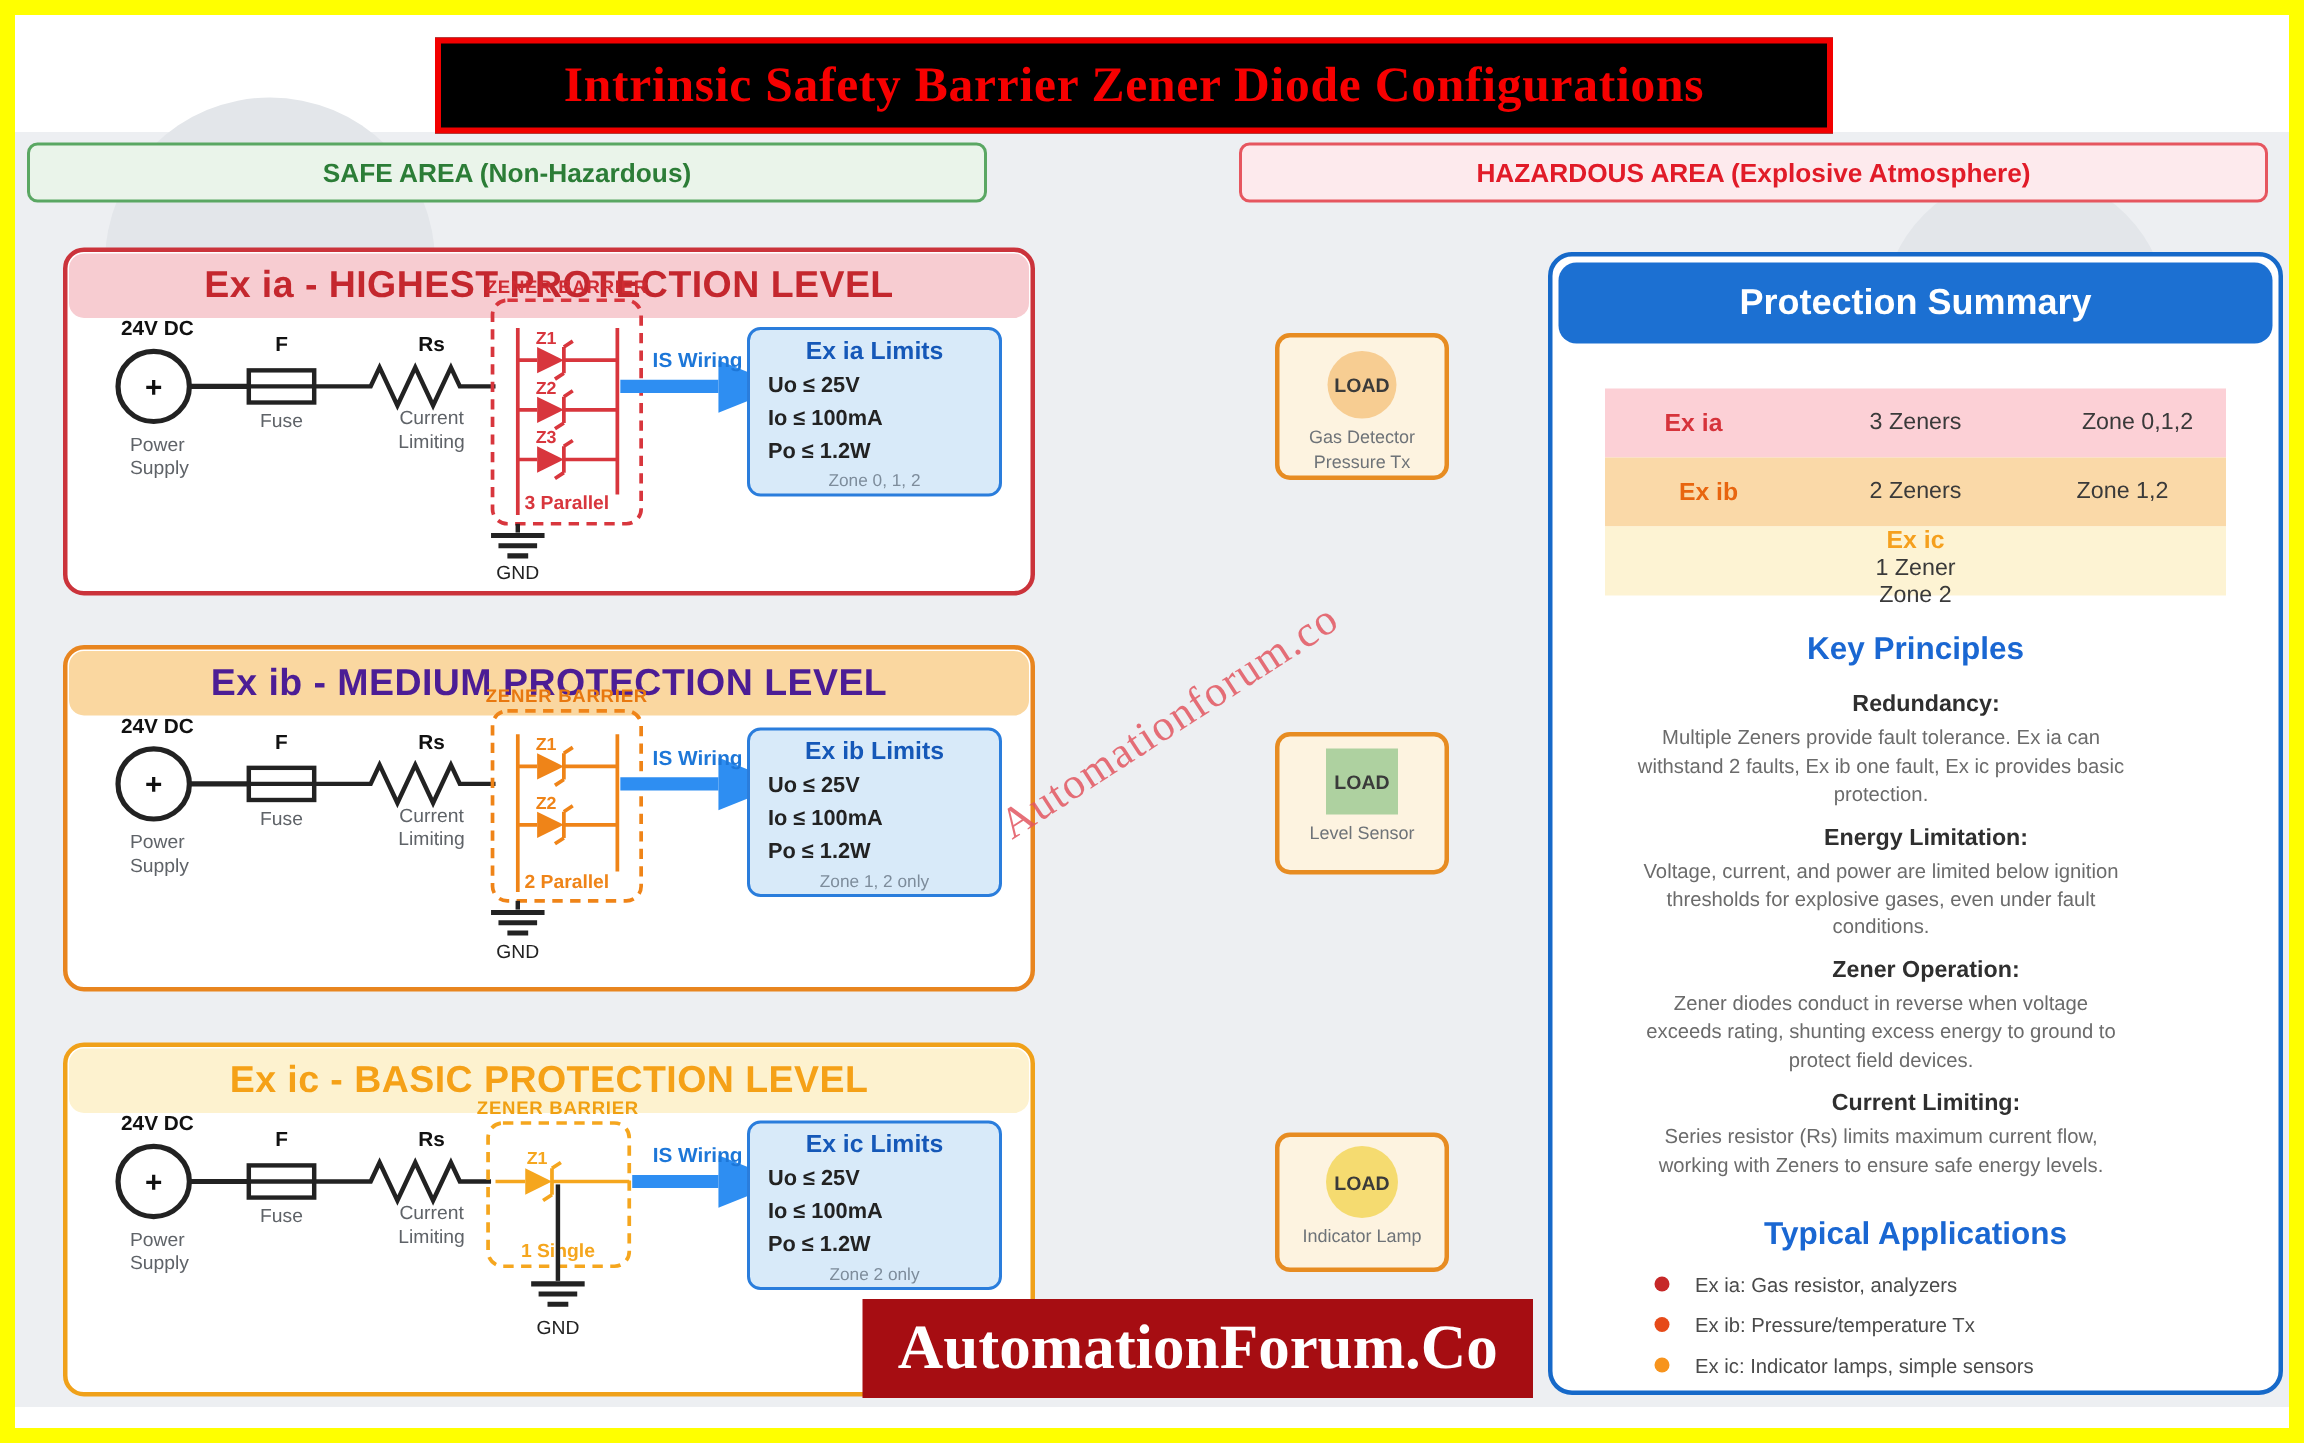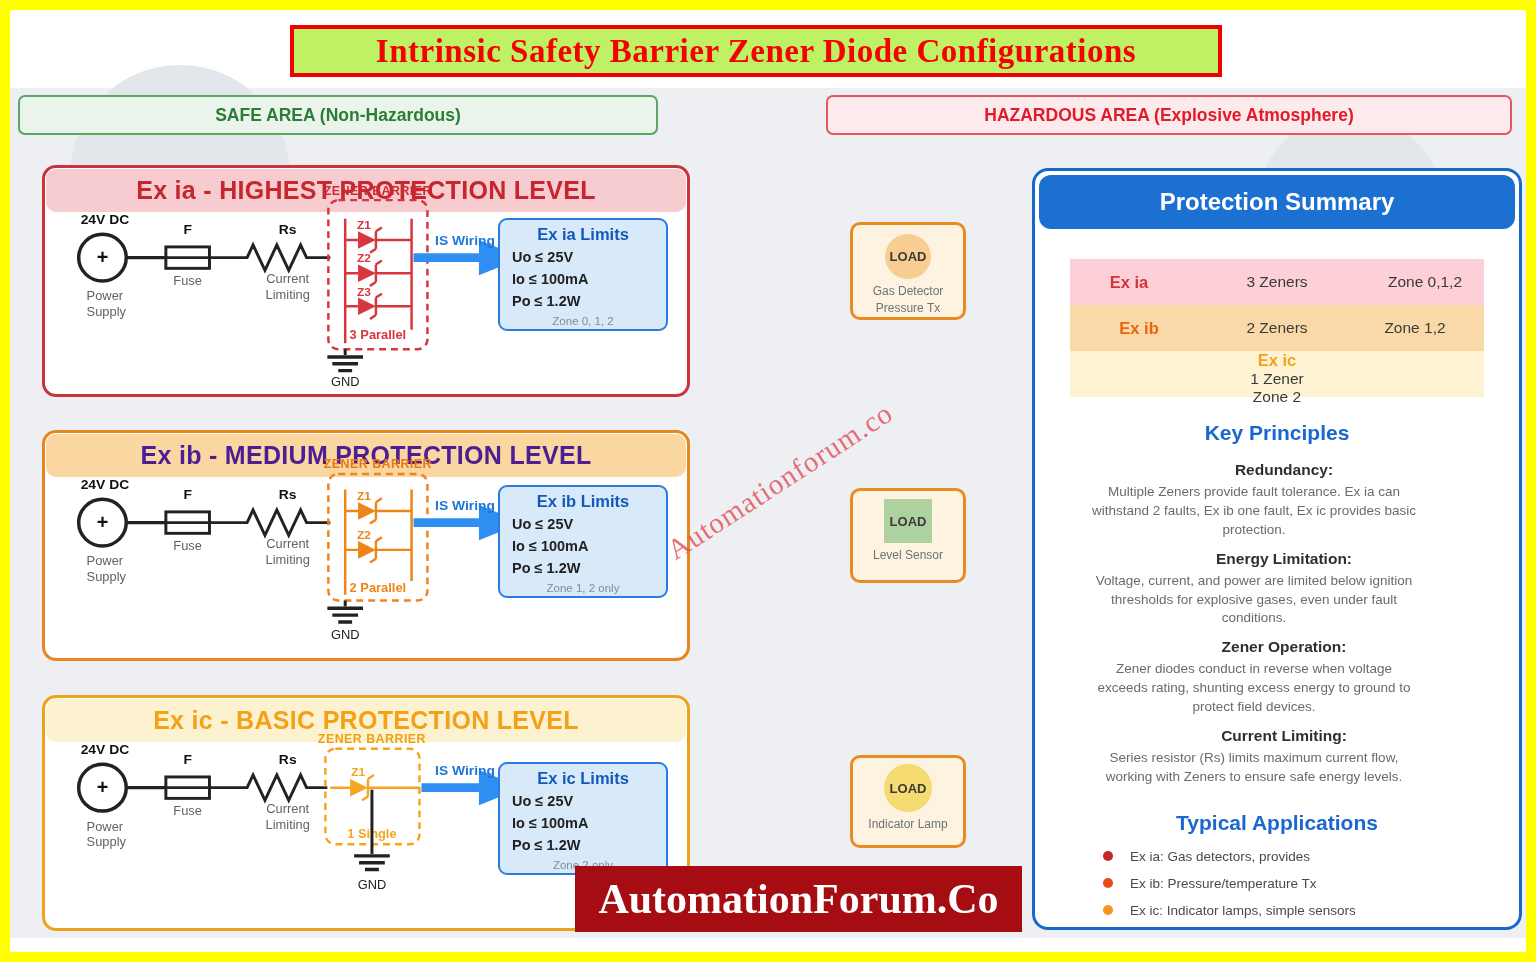--- a/index.html
+++ b/index.html
@@ -5,22 +5,22 @@
   html,body{margin:0;padding:0;background:#fff;}
   .page{position:relative;width:1536px;height:962px;box-sizing:border-box;
         border:10px solid #ffff00;background:#ffffff;overflow:hidden;
         font-family:"Liberation Sans",sans-serif;}
   .stage{position:absolute;left:0;top:0;width:1516px;height:942px;}
   .graybg{position:absolute;left:0;top:78px;width:1516px;height:850px;background:#edeff2;}
   .deco{position:absolute;border-radius:50%;background:#e3e6ea;}
   .deco1{left:60px;top:55px;width:220px;height:220px;}
   .deco2{left:1245px;top:105px;width:190px;height:190px;}
 
-  .title-box{position:absolute;left:280px;top:15px;width:932px;height:52px;box-sizing:border-box;
-    background:#bef264;border:4px solid #f20000;display:flex;align-items:center;justify-content:center;
+  .title-box{position:absolute;left:280px;top:15px;width:932px;height:64px;box-sizing:border-box;
+    background:#000000;border:4px solid #f20000;display:flex;align-items:center;justify-content:center;
     font-family:"Liberation Serif",serif;font-weight:bold;font-size:33px;color:#f70000;letter-spacing:.5px;}
 
   .area-bar{position:absolute;top:85px;height:40px;box-sizing:border-box;border-radius:7px;
     display:flex;align-items:center;justify-content:center;font-weight:bold;font-size:17.5px;}
   .safe-bar{left:8px;width:640px;background:#eaf4ea;border:2px solid #5aa763;color:#2c7d37;}
   .hazard-bar{left:816px;width:686px;background:#fdeaed;border:2px solid #e6565f;color:#e11b28;}
 
   .panel{position:absolute;left:32px;width:648px;box-sizing:border-box;background:#fff;
     border-radius:14px;}
   .panel1{top:155px;height:232px;border:3.5px solid #cb333b;}
@@ -51,21 +51,21 @@
   .zb2{font-size:12.5px;font-weight:bold;fill:#e8780f;letter-spacing:.5px;}
   .zb3{font-size:12.5px;font-weight:bold;fill:#f0a012;letter-spacing:.5px;}
   .tgnd{font-size:13px;fill:#222;}
   .tw{font-size:14px;font-weight:bold;fill:#1d77d8;}
 
   .limits{position:absolute;left:453px;width:170px;height:113px;box-sizing:border-box;
     background:#d8eaf9;border:2.5px solid #2a7ddc;border-radius:9px;padding:5px 12px 0 12px;}
   .limits .lt{text-align:center;font-weight:bold;font-size:16.5px;color:#1558b8;margin-bottom:5px;}
   .limits .lv{font-weight:bold;font-size:14.5px;color:#222;margin-bottom:6px;}
   .limits .lz{text-align:center;font-size:11.5px;color:#7d8c9b;}
-  .lim1{top:50px;} .lim2{top:52px;} .lim3{top:64px;}
+  .lim1{top:50px;} .lim2{top:52px;} .lim3{top:49px;}
 
   .load-box{position:absolute;left:840px;width:116px;box-sizing:border-box;background:#fdf3e0;
     border:3px solid #e78c22;border-radius:10px;display:flex;flex-direction:column;align-items:center;}
   .load1{top:212px;height:98px;} .load2{top:478px;height:95px;} .load3{top:745px;height:93px;}
   .load-shape{display:flex;align-items:center;justify-content:center;
     font-weight:bold;font-size:13px;color:#3a3a3a;}
   .shape-c1{width:46px;height:46px;border-radius:50%;background:#f7cd92;margin-top:9px;}
   .shape-sq{width:48px;height:44px;background:#aed1a0;margin-top:8px;}
   .shape-c3{width:48px;height:48px;border-radius:50%;background:#f5db70;margin-top:6px;}
   .load-name{font-size:12px;color:#6e7378;line-height:1.4;text-align:center;margin-top:4px;}
@@ -314,21 +314,21 @@
         </div>
         <div class="pr">
           <h4>Current Limiting:</h4>
           <p>Series resistor (Rs) limits maximum current flow, working with Zeners to ensure safe energy levels.</p>
         </div>
       </div>
       <div class="sec-title">Typical Applications</div>
       <div class="apps">
         <div class="app">
           <span class="dot dot-ia"></span>
-          <span>Ex ia: Gas detectors, provides</span>
+          <span>Ex ia: Gas resistor, analyzers</span>
         </div>
         <div class="app">
           <span class="dot dot-ib"></span>
           <span>Ex ib: Pressure/temperature Tx</span>
         </div>
         <div class="app">
           <span class="dot dot-ic"></span>
           <span>Ex ic: Indicator lamps, simple sensors</span>
         </div>
       </div>

